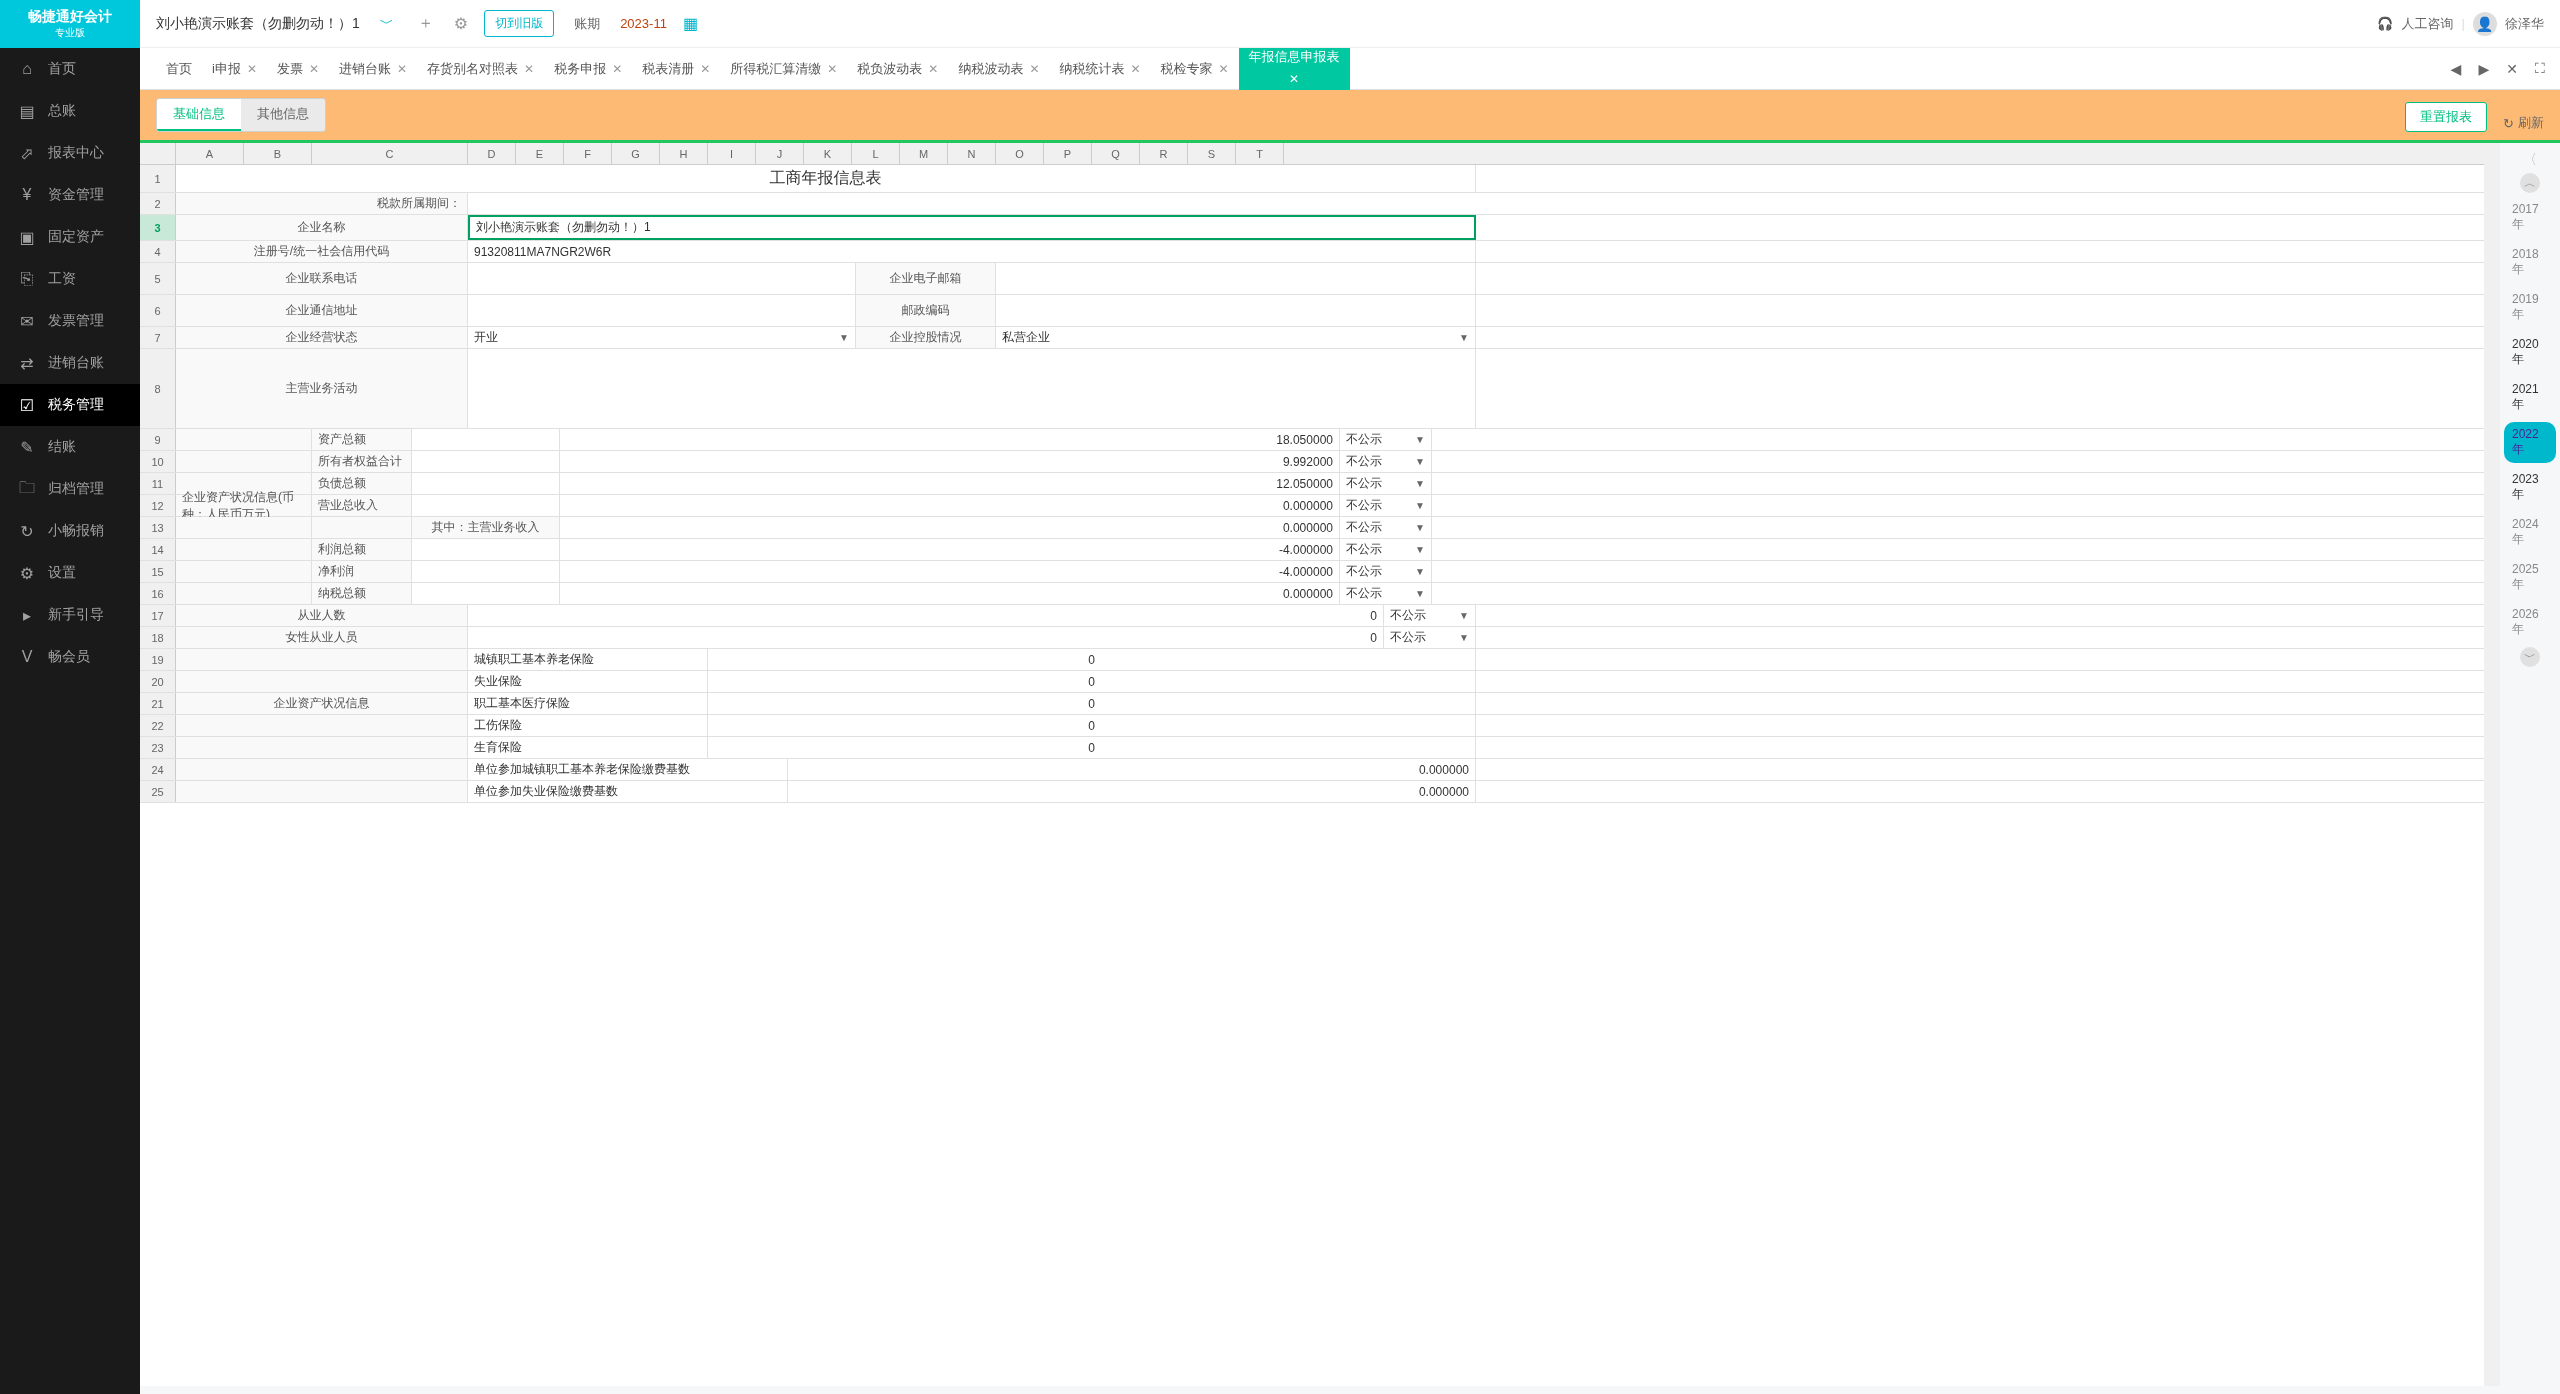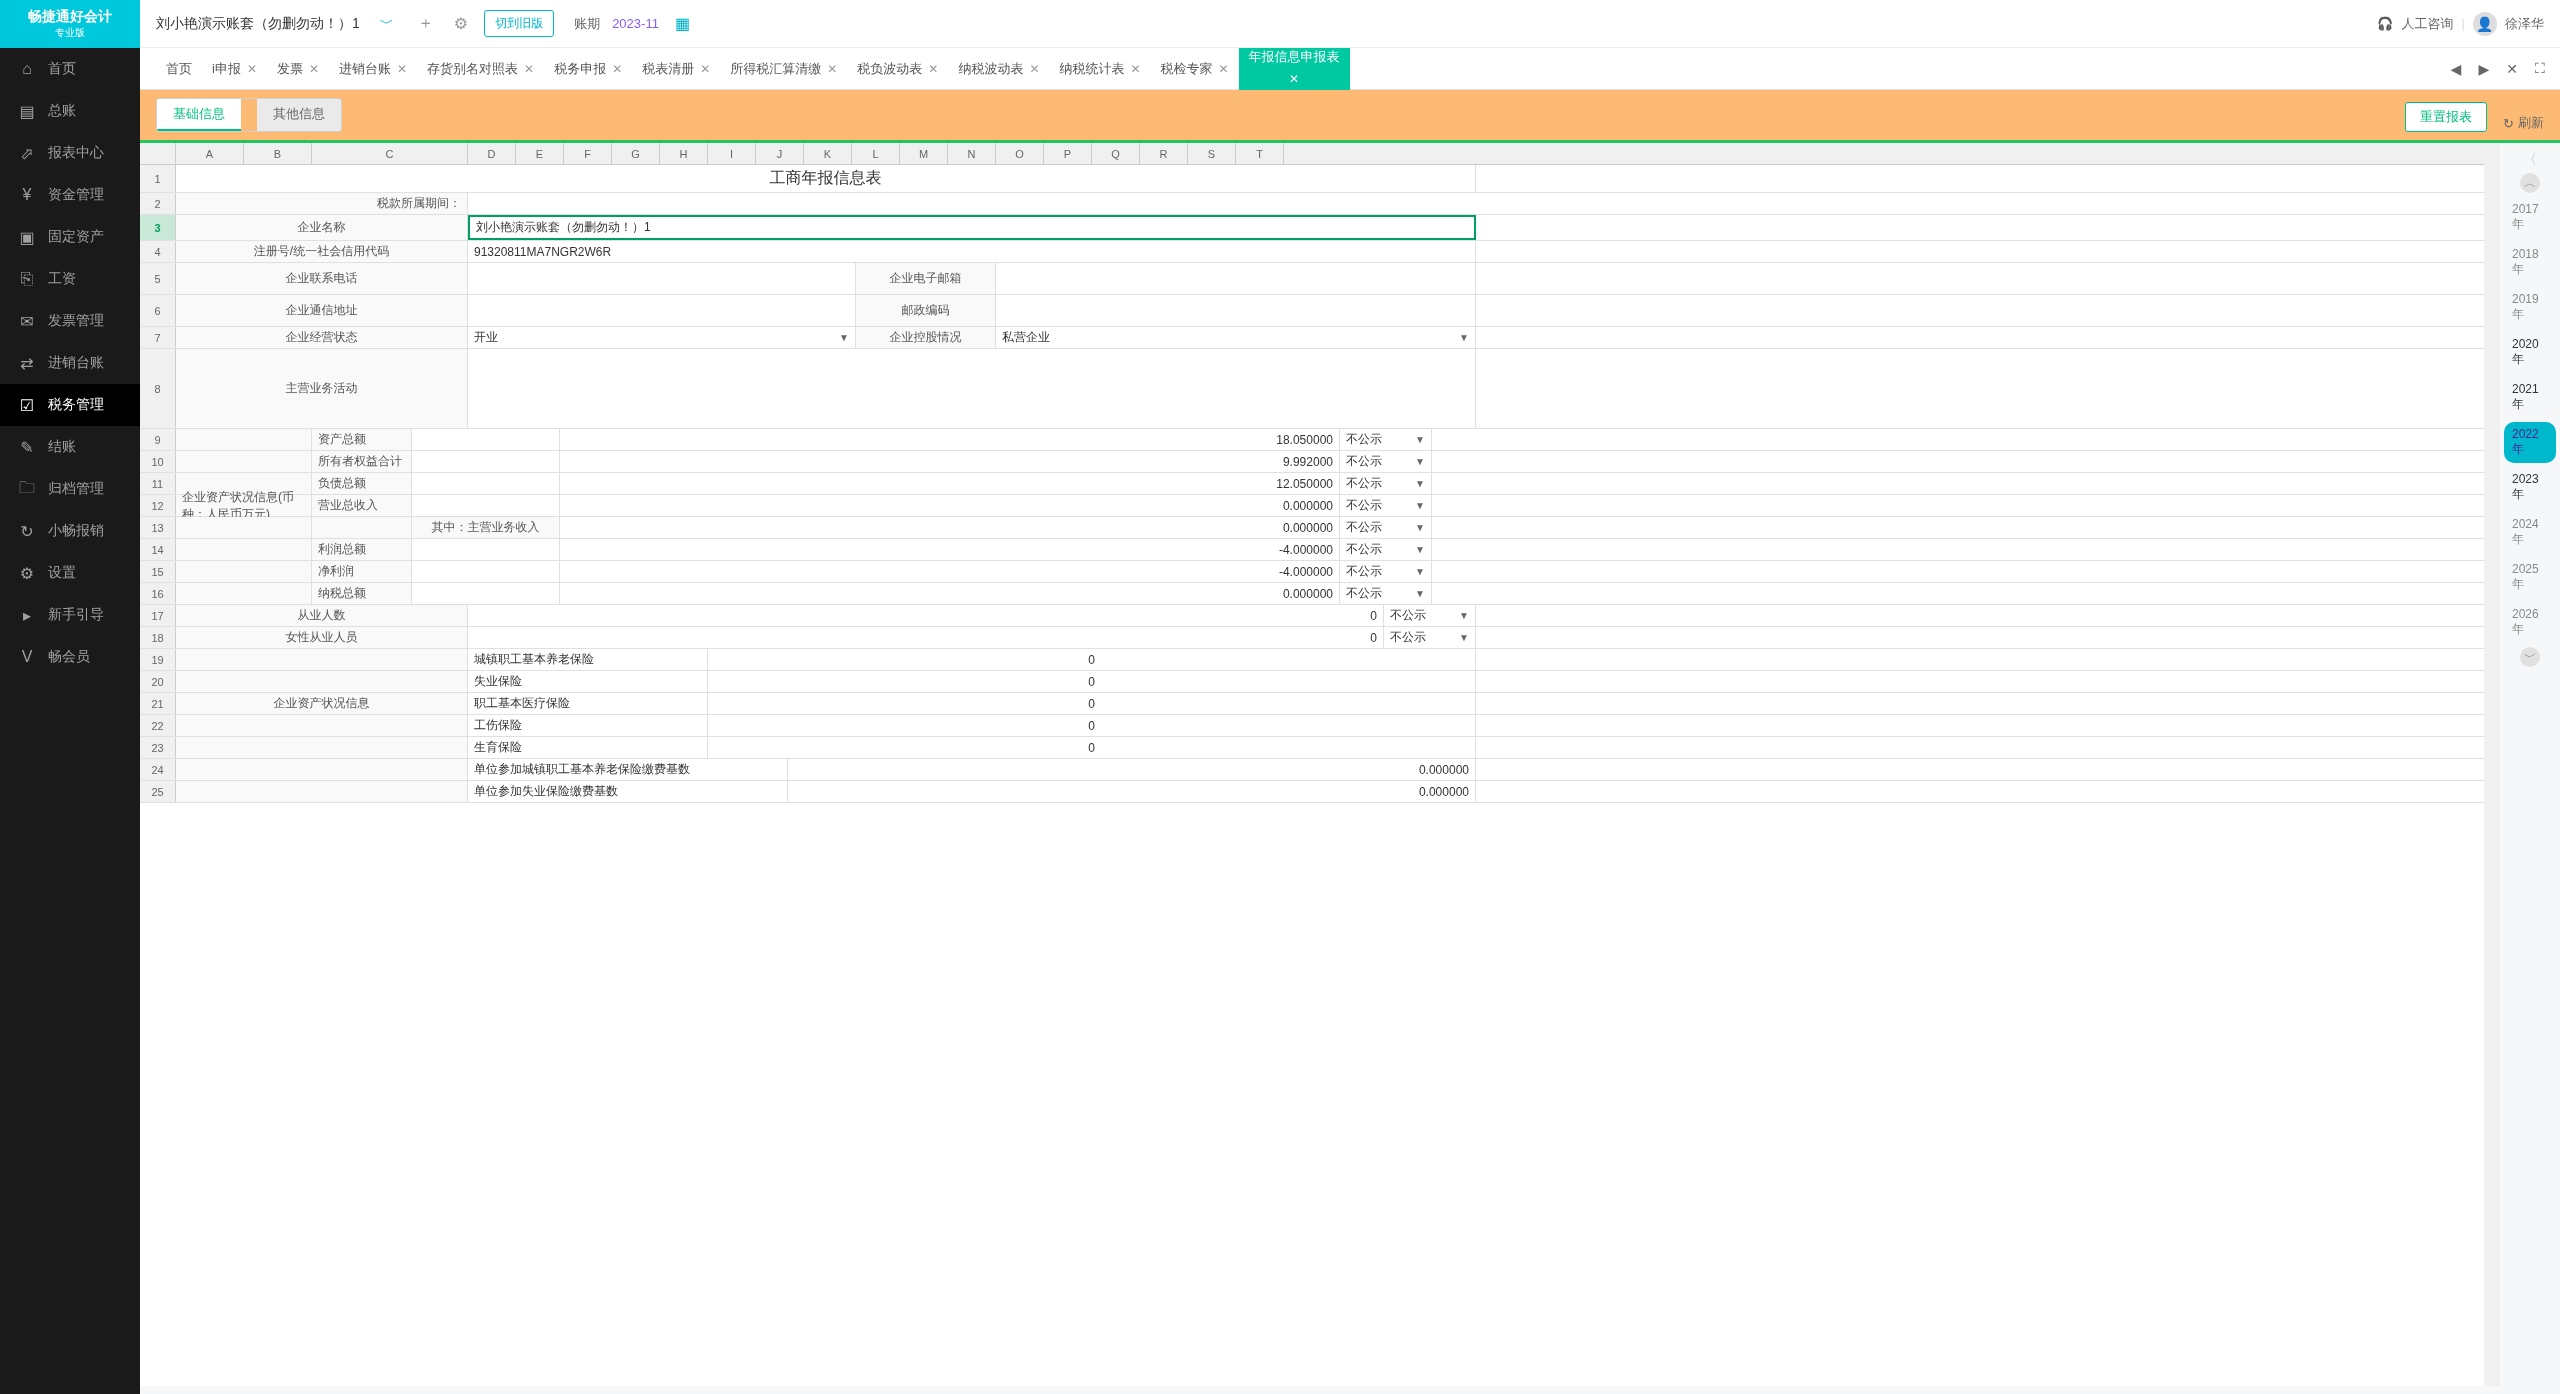--- a/index.html
+++ b/index.html
@@ -17,41 +17,41 @@
 
 .main { flex: 1; display: flex; flex-direction: column; min-width: 0; }
 
 
 .topbar { height: 48px; display: flex; align-items: center; padding: 0 16px; gap: 12px; border-bottom: 1px solid #eee; }
 .acct-name { font-size: 14px; color: #333; }
 .chev-down { color: #00b8cc; font-size: 14px; padding: 0 8px; cursor: pointer; }
 .topbar-icon { color: #999; cursor: pointer; font-size: 16px; padding: 4px; }
 .switch-btn { border: 1px solid #00b8cc; color: #00b8cc; padding: 4px 10px; border-radius: 3px; font-size: 12px; cursor: pointer; }
 .period-lbl { color: #666; font-size: 13px; margin-left: 8px; }
-.period-val { color: #8b5cf6; font-size: 13px; }
+.period-val { color: #c2410c; font-size: 13px; margin-left: 8px; }
 .flex-spacer { flex: 1; }
 .user-area { display: flex; align-items: center; gap: 8px; color: #666; }
 .avatar { width: 24px; height: 24px; border-radius: 50%; background: #ddd; display: inline-flex; align-items: center; justify-content: center; font-size: 14px; }
 
 
 .tabstrip { height: 42px; display: flex; align-items: center; border-bottom: 1px solid #e0e0e0; background: #fff; padding-left: 16px; position: relative; }
 .tabs-wrap { display: flex; align-items: center; overflow: hidden; flex: 1; }
 .tab { display: flex; align-items: center; padding: 0 10px; height: 42px; color: #555; cursor: pointer; font-size: 13px; white-space: nowrap; gap: 6px; }
 .tab.active { background: #00c8a0; color: #fff; flex-direction: column; }
 .tab .close { font-size: 12px; color: #999; }
 .tab.active .close { color: #fff; }
 .tab-nav { display: flex; align-items: center; gap: 4px; padding: 0 8px; }
 .tab-nav-btn { width: 24px; height: 24px; display: flex; align-items: center; justify-content: center; cursor: pointer; color: #666; font-size: 14px; }
 
 
 .subheader { display: flex; align-items: flex-end; padding: 8px 16px; background: #fdba74; border-bottom: 3px solid #22c55e; }
 .subtabs { display: flex; border: 1px solid #d0d0d0; border-radius: 3px; overflow: hidden; }
 .subtab { padding: 6px 16px; font-size: 13px; cursor: pointer; background: #fff; color: #666; }
 .subtab.active { color: #00c080; border-bottom: 2px solid #00c080; }
-.subtab.inactive { background: #eaeaea; margin-left: 16px; }
+.subtab.inactive { background: #eaeaea; }
 .reset-btn { border: 1px solid #00c080; color: #00c080; padding: 5px 14px; border-radius: 3px; font-size: 13px; cursor: pointer; background: #fff; }
 .refresh-btn { color: #666; font-size: 13px; cursor: pointer; display: flex; align-items: center; gap: 4px; margin-left: 16px; }
 
 
 .workarea { flex: 1; display: flex; min-height: 0; background: #f5f7f8; padding: 0 0 8px 0; }
 .sheet-container { flex: 1; background: #fff; margin: 0 0 0 0; display: flex; flex-direction: column; min-width: 0; }
 
 
 .colhdr { display: flex; height: 22px; background: #f0f0f0; border-bottom: 1px solid #ccc; font-size: 11px; color: #666; flex-shrink: 0; }
 .colhdr .rowh { width: 36px; border-right: 1px solid #ccc; background: #f0f0f0; }

